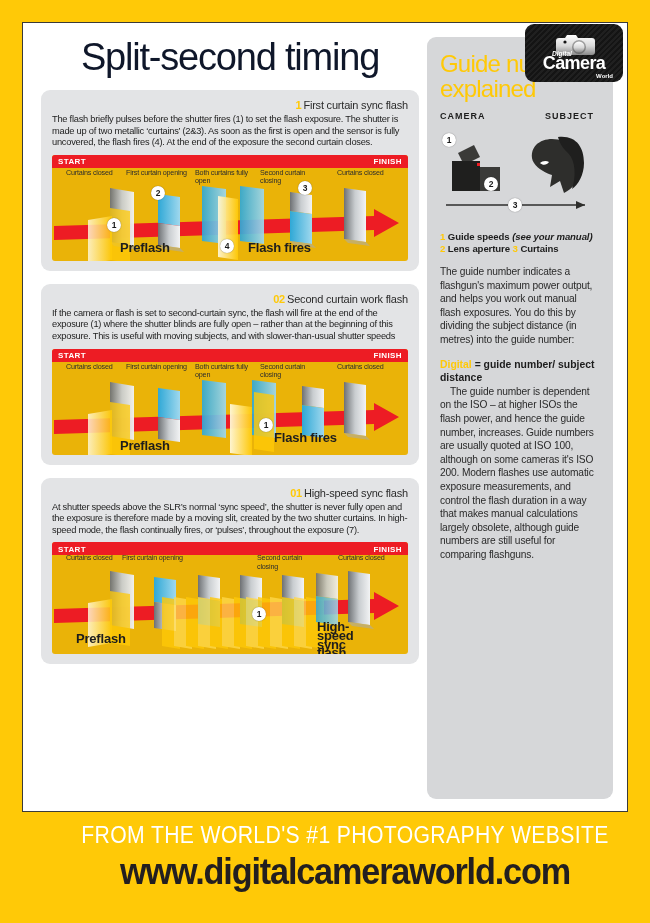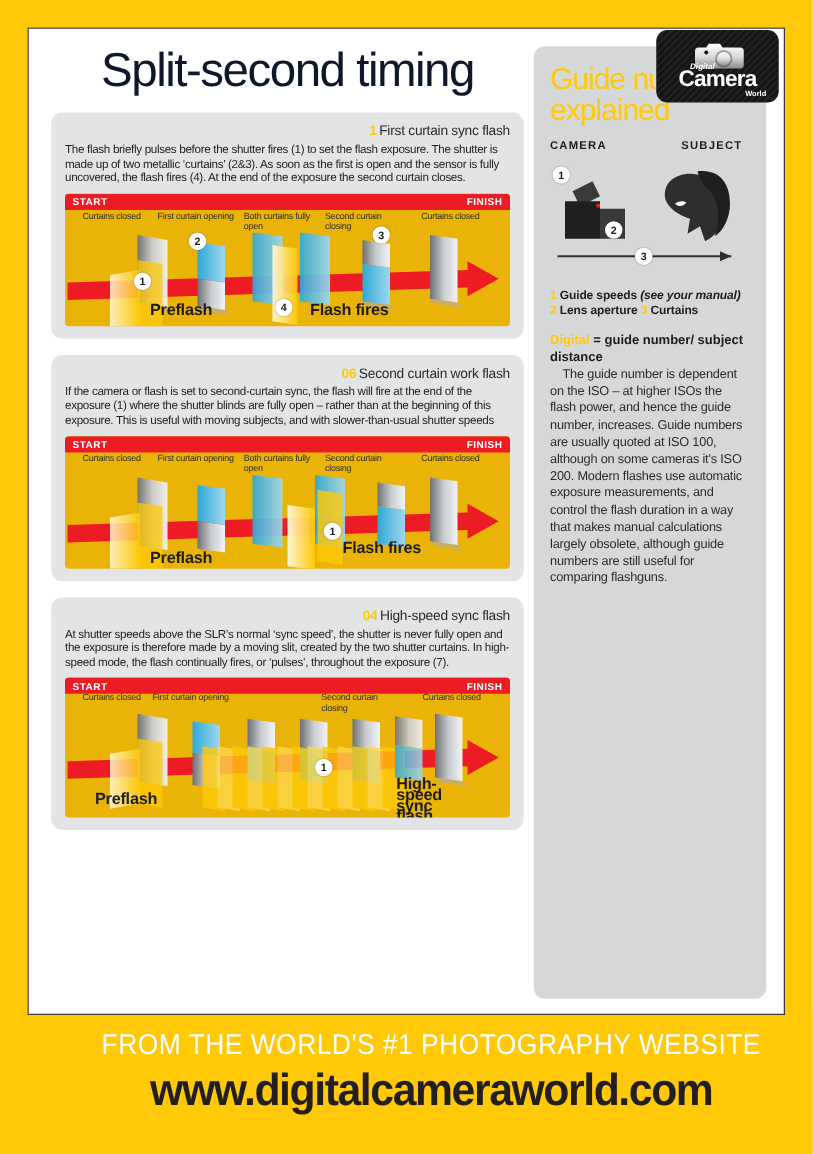--- a/index.html
+++ b/index.html
@@ -365,21 +365,21 @@
             <div class="bubble" style="left:55px;top:50px;">1</div>
             <div class="bubble" style="left:99px;top:18px;">2</div>
             <div class="bubble" style="left:246px;top:13px;">3</div>
             <div class="bubble" style="left:168px;top:71px;">4</div>
           </div>
         </div>
       </div>
 
       <div class="panel">
         <div class="panel-head">
-          <span class="panel-num">06</span><span>Second curtain work flash</span>
+          <span class="panel-num">02</span><span>Second curtain work flash</span>
         </div>
         <div class="panel-body">If the camera or flash is set to second-curtain sync, the flash will fire at the end of the exposure (1) where the shutter blinds are fully open – rather than at the beginning of this exposure. This is useful with moving subjects, and with slower-than-usual shutter speeds</div>
 
         <div class="figure">
           <div class="startbar">
             <span class="s">START</span>
             <span class="f">FINISH</span>
           </div>
           <div class="fig-inner">
             <svg viewBox="0 0 352 93" width="100%" height="93">
@@ -405,21 +405,21 @@
             <div class="cap" style="left:285px;top:1px;">Curtains closed</div>
             <div class="cap-l" style="left:68px;top:76px;">Preflash</div>
             <div class="cap-l" style="left:222px;top:68px;">Flash fires</div>
             <div class="bubble" style="left:207px;top:56px;">1</div>
           </div>
         </div>
       </div>
 
       <div class="panel">
         <div class="panel-head">
-          <span class="panel-num">04</span><span>High-speed sync flash</span>
+          <span class="panel-num">01</span><span>High-speed sync flash</span>
         </div>
         <div class="panel-body">At shutter speeds above the SLR’s normal ‘sync speed’, the shutter is never fully open and the exposure is therefore made by a moving slit, created by the two shutter curtains. In high-speed mode, the flash continually fires, or ‘pulses’, throughout the exposure (7).</div>
 
         <div class="figure tall">
           <div class="startbar">
             <span class="s">START</span>
             <span class="f">FINISH</span>
           </div>
           <div class="fig-inner">
             <svg viewBox="0 0 352 99" width="100%" height="99">
@@ -497,20 +497,21 @@
         <div class="bubble" style="left:68px;top:87px;">3</div>
       </div>
 
       <div class="key">
         <span class="n">1</span>&nbsp;<span>Guide speeds</span>
         <span class="it">(see your manual)</span>
         <span class="n">2</span>&nbsp;<span>Lens aperture</span>
         <span class="n">3</span>&nbsp;<span>Curtains</span>
       </div>
 
+      <div class="side-p">The guide number indicates a flashgun's maximum power output, and helps you work out manual flash exposures. You do this by dividing the subject distance (in metres) into the guide number:</div>
 
       <div class="side-formula">
         <span class="ap">Digital</span><span> = guide number/ subject distance</span>
       </div>
 
       <div class="side-p" style="margin-top:0;text-indent:10px;">The guide number is dependent on the ISO – at higher ISOs the flash power, and hence the guide number, increases. Guide numbers are usually quoted at ISO 100, although on some cameras it's ISO 200. Modern flashes use automatic exposure measurements, and control the flash duration in a way that makes manual calculations largely obsolete, although guide numbers are still useful for comparing flashguns.</div>
     </div>
 
   </div>
 

